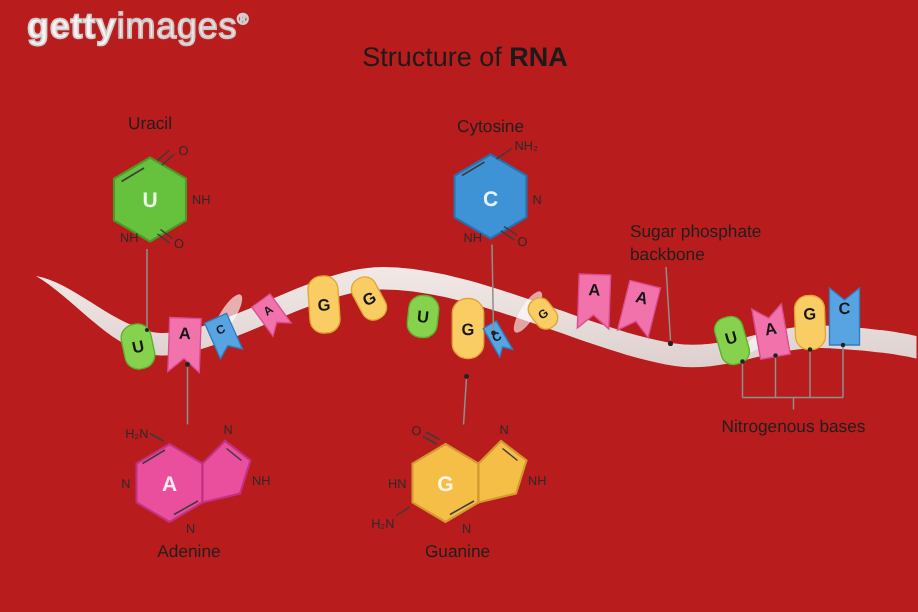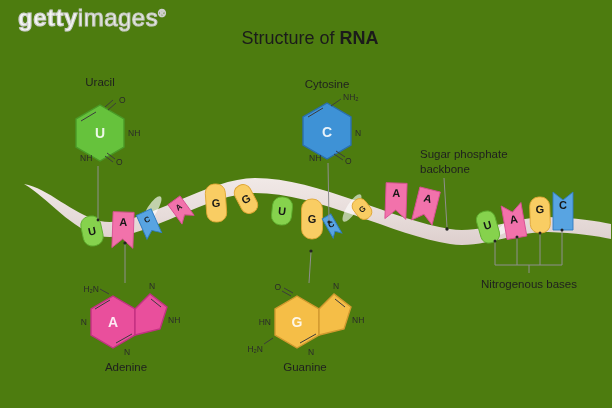--- a/index.html
+++ b/index.html
@@ -1,16 +1,16 @@
 <!DOCTYPE html>
 <html><head>
 <meta charset="utf-8">
 <style>
   html,body{margin:0;padding:0;background:#fff;}
-  .stage{position:relative;width:612px;height:408px;background:#4d7c0f;overflow:hidden;
+  .stage{position:relative;width:612px;height:408px;background:#b91c1c;overflow:hidden;
          font-family:"Liberation Sans",sans-serif;}
   .watermark{position:absolute;left:18px;top:4px;font-size:24px;letter-spacing:.5px;
     color:rgba(255,255,255,.92);-webkit-text-stroke:1.1px #cfcfcf;
     text-shadow:0 0 2px rgba(180,180,180,.35);user-select:none;}
   .wm-bold{font-weight:800;}
   .wm-light{font-weight:400;opacity:.95;}
   .wm-reg{font-size:10px;vertical-align:super;}
   svg{position:absolute;left:0;top:0;}
   .title-t{font-size:18px;fill:#1b1b1b;}
   .lbl{font-size:11.5px;fill:#1f1f1f;}

